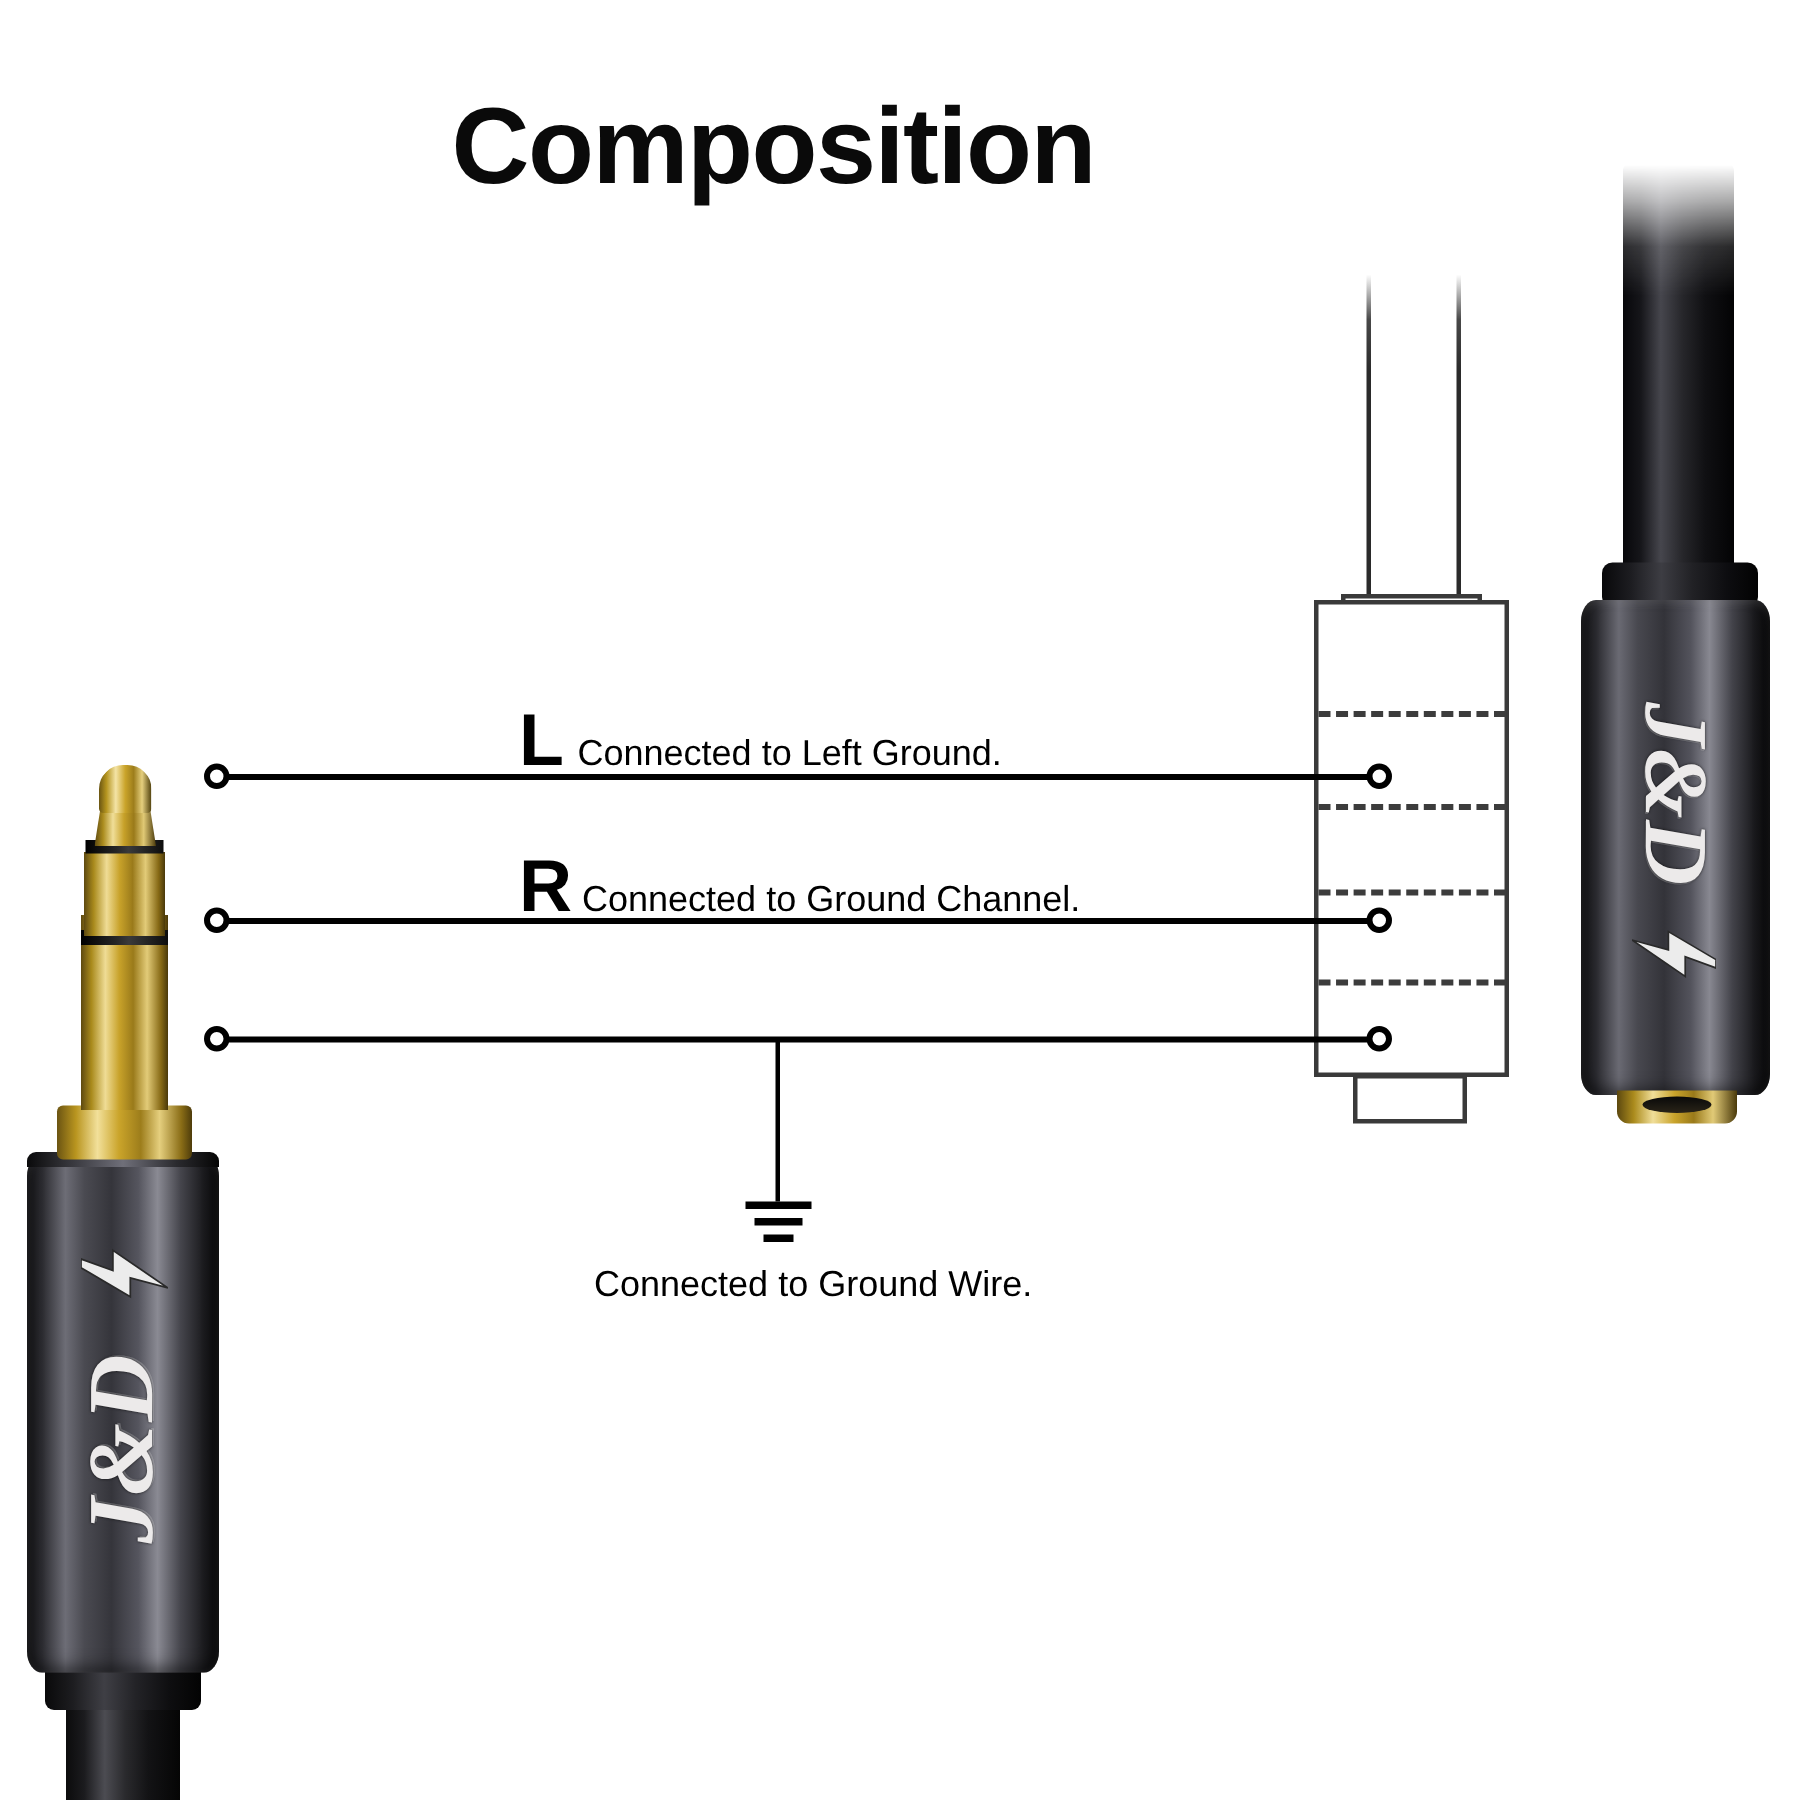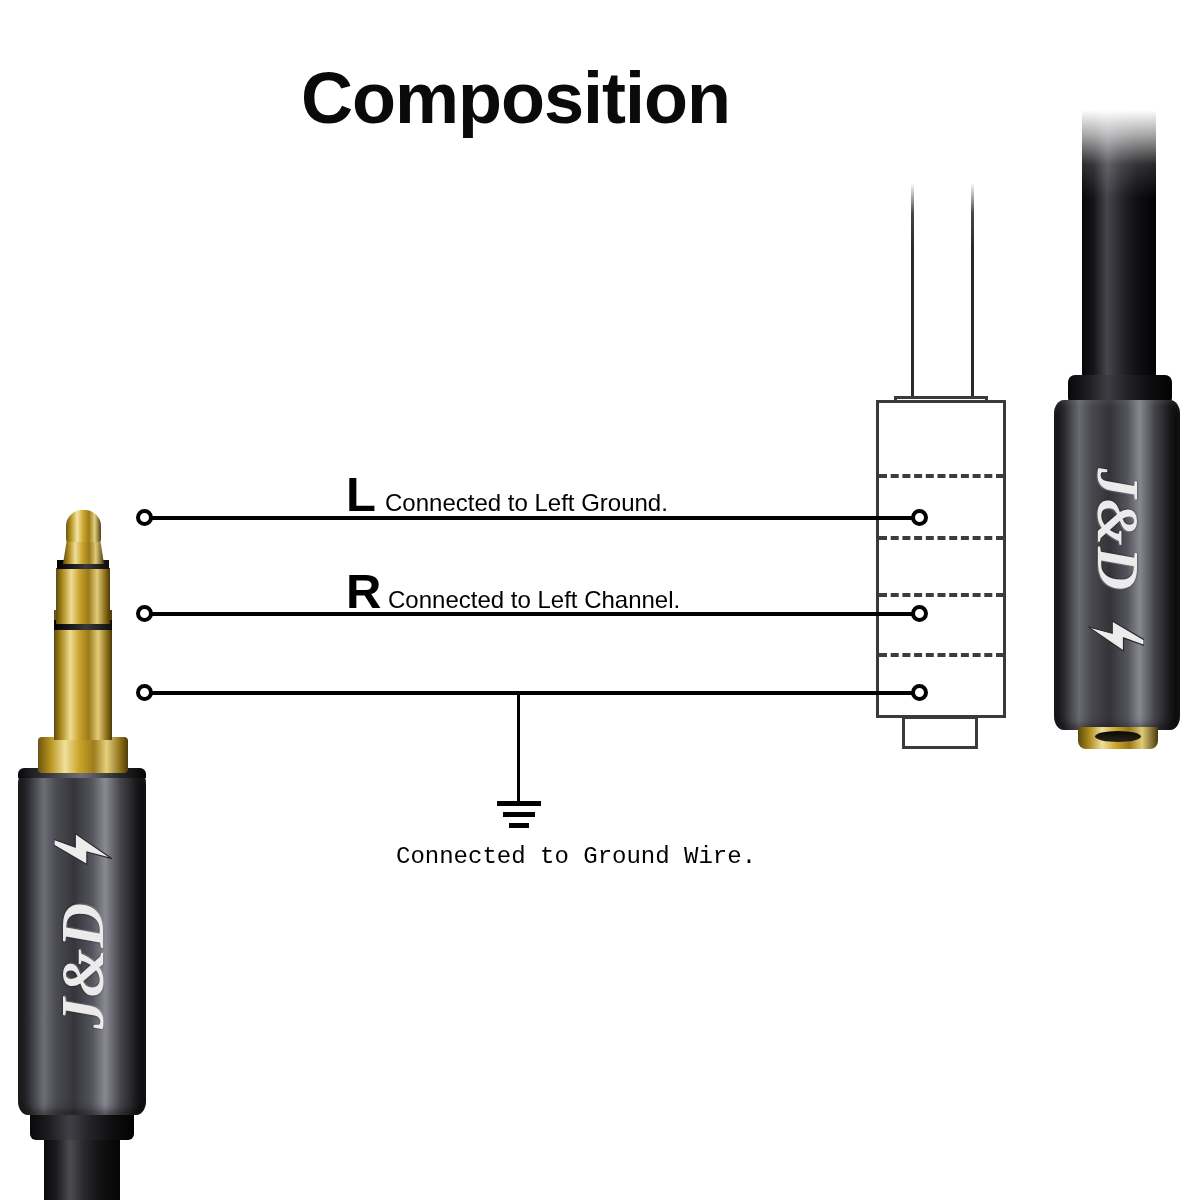--- a/index.html
+++ b/index.html
@@ -70,21 +70,21 @@
     width: 3px;
     background: #000;
   }
   .gnd-bar {
     position: absolute;
     background: #000;
     height: 5px;
   }
   #ground-text {
     position: absolute;
-    font-family: Liberation Mono, monospace;
+    font-family: Liberation Sans, sans-serif;
     font-size: 24px;
     color: #000;
     white-space: nowrap;
   }
 
   
   #schem {
     position: absolute;
     left: 876px;
     top: 400px;
@@ -261,21 +261,21 @@
     <div class="callout-node" style="left:911px; top:509px;"></div>
     <div class="chan-letter" style="left:346px; top:470px;">L</div>
     <div class="chan-text" style="left:385px; top:491px;">Connected to Left Ground.</div>
   </div>
 
   <div>
     <div class="callout-line" style="left:150px; top:612px; width:770px;"></div>
     <div class="callout-node" style="left:136px; top:605px;"></div>
     <div class="callout-node" style="left:911px; top:605px;"></div>
     <div class="chan-letter" style="left:346px; top:567px;">R</div>
-    <div class="chan-text" style="left:388px; top:588px;">Connected to Left Channel.</div>
+    <div class="chan-text" style="left:388px; top:588px;">Connected to Ground Channel.</div>
   </div>
 
   <div>
     <div class="callout-line" style="left:150px; top:691px; width:770px;"></div>
     <div class="callout-node" style="left:136px; top:684px;"></div>
     <div class="callout-node" style="left:911px; top:684px;"></div>
 
     <div id="ground-stem" style="left:517px; top:693px; height:108px;"></div>
 
     <div>

